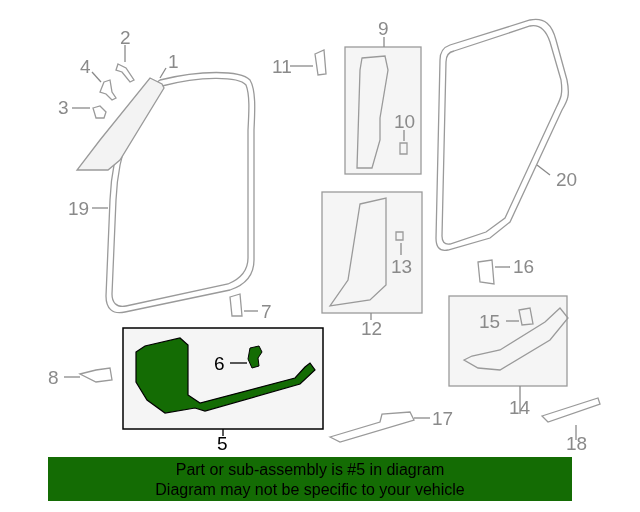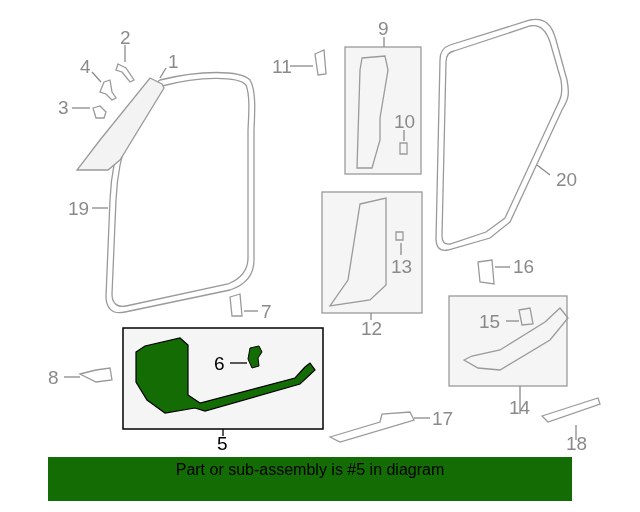--- a/index.html
+++ b/index.html
@@ -97,13 +97,14 @@
   <text class="callout" x="479" y="328">15</text>
   <text class="callout" x="513" y="273">16</text>
   <text class="callout" x="432" y="425">17</text>
   <text class="callout" x="566" y="450">18</text>
   <text class="callout" x="68" y="215">19</text>
   <text class="callout" x="556" y="186">20</text>
 </svg>
 
 <div id="banner">
   <div>Part or sub-assembly is #5 in diagram</div>
+  <div>Diagram may not be specific to your vehicle</div>
 </div>
 
 </body></html>

